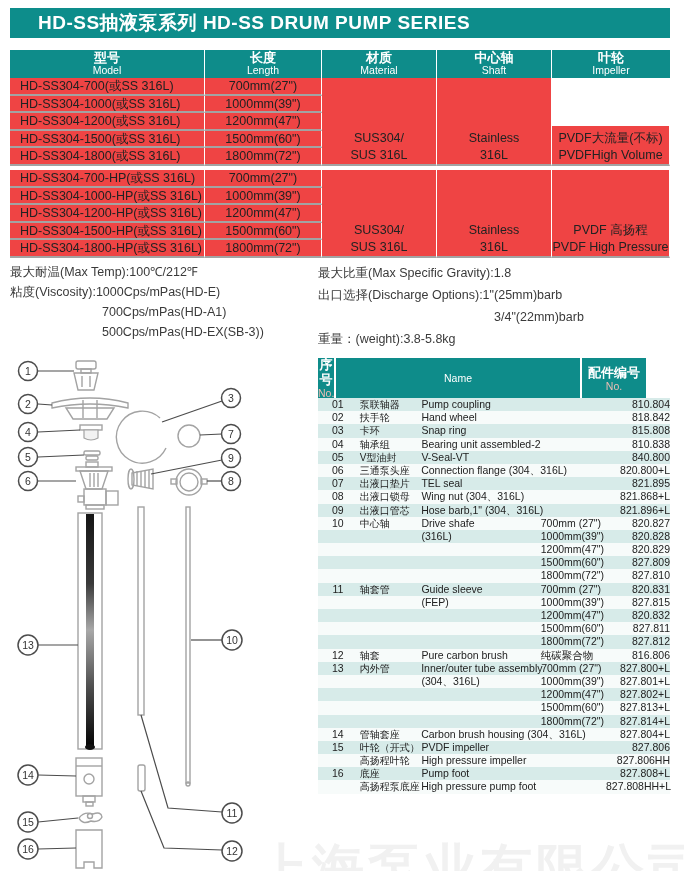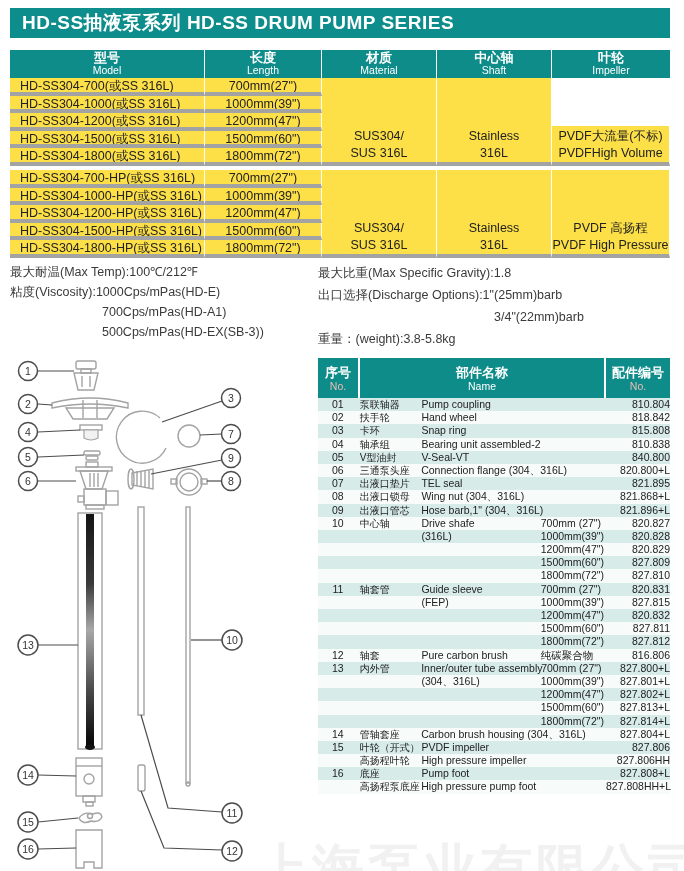--- a/index.html
+++ b/index.html
@@ -1,53 +1,53 @@
 <!DOCTYPE html>
 <html><head>
 <meta charset="utf-8">
 <style>
   html,body{margin:0;padding:0;background:#fff;}
   #page{position:relative;width:684px;height:871px;background:#ffffff;overflow:hidden;
         font-family:"Liberation Sans",sans-serif;color:#222;}
   
   .title-bar{position:absolute;left:10px;top:8px;width:660px;height:30px;background:#0d8d8b;
-             color:#fff;font-size:19px;font-weight:bold;line-height:30px;padding-left:12px;
+             color:#fff;font-size:19px;font-weight:bold;line-height:30px;padding-left:28px;
              box-sizing:border-box;letter-spacing:.5px;white-space:nowrap;}
   
   .spec-head{position:absolute;left:10px;top:50px;width:540px;height:28px;display:grid;
              grid-template-columns:195px 117px 115px 115px 118px;}
   .spec-head .hc{background:#0e8c8a;color:#fff;text-align:center;border-right:1px solid #fff;
              box-sizing:border-box;padding-top:1px;}
   .spec-head .hc:last-child{border-right:none;}
   .hc .zh{font-size:13px;font-weight:bold;line-height:14px;}
   .hc .en{font-size:10.5px;line-height:11px;}
   .spec-body{position:absolute;left:10px;top:78px;width:660px;display:grid;
              grid-template-columns:195px 117px 115px 115px 118px;
              grid-template-rows:repeat(5,17.6px) 4px repeat(5,17.6px);}
-  .spec-body>div{background:#fde047;border-right:1px solid #fff;border-bottom:4px solid #a3a3a3;
+  .spec-body>div{background:#ef4444;border-right:1px solid #fff;border-bottom:2px solid #a3a3a3;
              box-sizing:border-box;font-size:12.5px;line-height:16.5px;overflow:hidden;}
   .spec-body .m-cell{padding-left:10px;white-space:nowrap;}
   .spec-body .l-cell{text-align:center;white-space:nowrap;}
   .spec-body .spacer{grid-column:1/6;grid-row:6;background:#fff;border:none;}
   .mg{display:flex;flex-direction:column;justify-content:flex-end;text-align:center;font-size:12.5px;}
   .mat1{grid-column:3;grid-row:1/6;} .mat2{grid-column:3;grid-row:7/12;}
   .sh1{grid-column:4;grid-row:1/6;}  .sh2{grid-column:4;grid-row:7/12;}
   .im1{grid-column:5;grid-row:1/6;border-right:none;margin-top:48px;}  .im2{grid-column:5;grid-row:7/12;border-right:none;}
   .im1,.im2{font-size:11.5px;}
   .mg div{line-height:17px;}
   
   .spec-notes{position:absolute;font-size:12.5px;color:#3a3a3a;line-height:20px;white-space:nowrap;}
   .notes-left{left:10px;top:262px;}
   .notes-right{left:318px;top:262px;line-height:22px;}
   .ind1{padding-left:92px;}
   .ind2{padding-left:176px;}
   
   .parts-head{position:absolute;left:318px;top:358px;width:352px;height:40px;display:flex;gap:2px;background:#fff;}
   .parts-head .hc{background:#0e8c8a;color:#fff;text-align:center;display:flex;flex-direction:column;justify-content:center;}
-  .ph-no{width:40px;} .ph-name{width:244px;} .ph-pn{width:64px;}
+  .ph-no{width:16px;} .ph-name{width:244px;} .ph-pn{width:64px;}
   .parts-head .zh{font-size:13px;font-weight:bold;line-height:15px;}
   .parts-head .en{font-size:10.5px;line-height:12px;}
   .parts-head .no-sub{color:#edbdb4;}
   .parts-body{position:absolute;left:318px;top:398px;width:352px;}
   .p-row{display:flex;height:13.2px;font-size:10.5px;line-height:13.2px;background:#f7fbfa;}
   .p-row.alt{background:#d7ebe9;}
   .p-row>div{overflow:visible;white-space:nowrap;}
   .c-no{width:40px;text-align:center;}
   .c-zh{width:62px;padding-left:2px;font-size:10px;}
   .c-en{width:120px;}
@@ -155,21 +155,20 @@
     <div class="ind2">3/4"(22mm)barb</div>
     <div>重量：(weight):3.8-5.8kg</div>
   </div>
 
   <div class="parts-head">
     <div class="hc ph-no">
       <div class="zh">序号</div>
       <div class="en no-sub">No.</div>
     </div>
     <div class="hc ph-name">
-      <div class="zh">部件名称</div>
       <div class="en">Name</div>
     </div>
     <div class="hc ph-pn">
       <div class="zh">配件编号</div>
       <div class="en no-sub">No.</div>
     </div>
   </div>
 
   <div class="parts-body">
     <div class="p-row alt">

